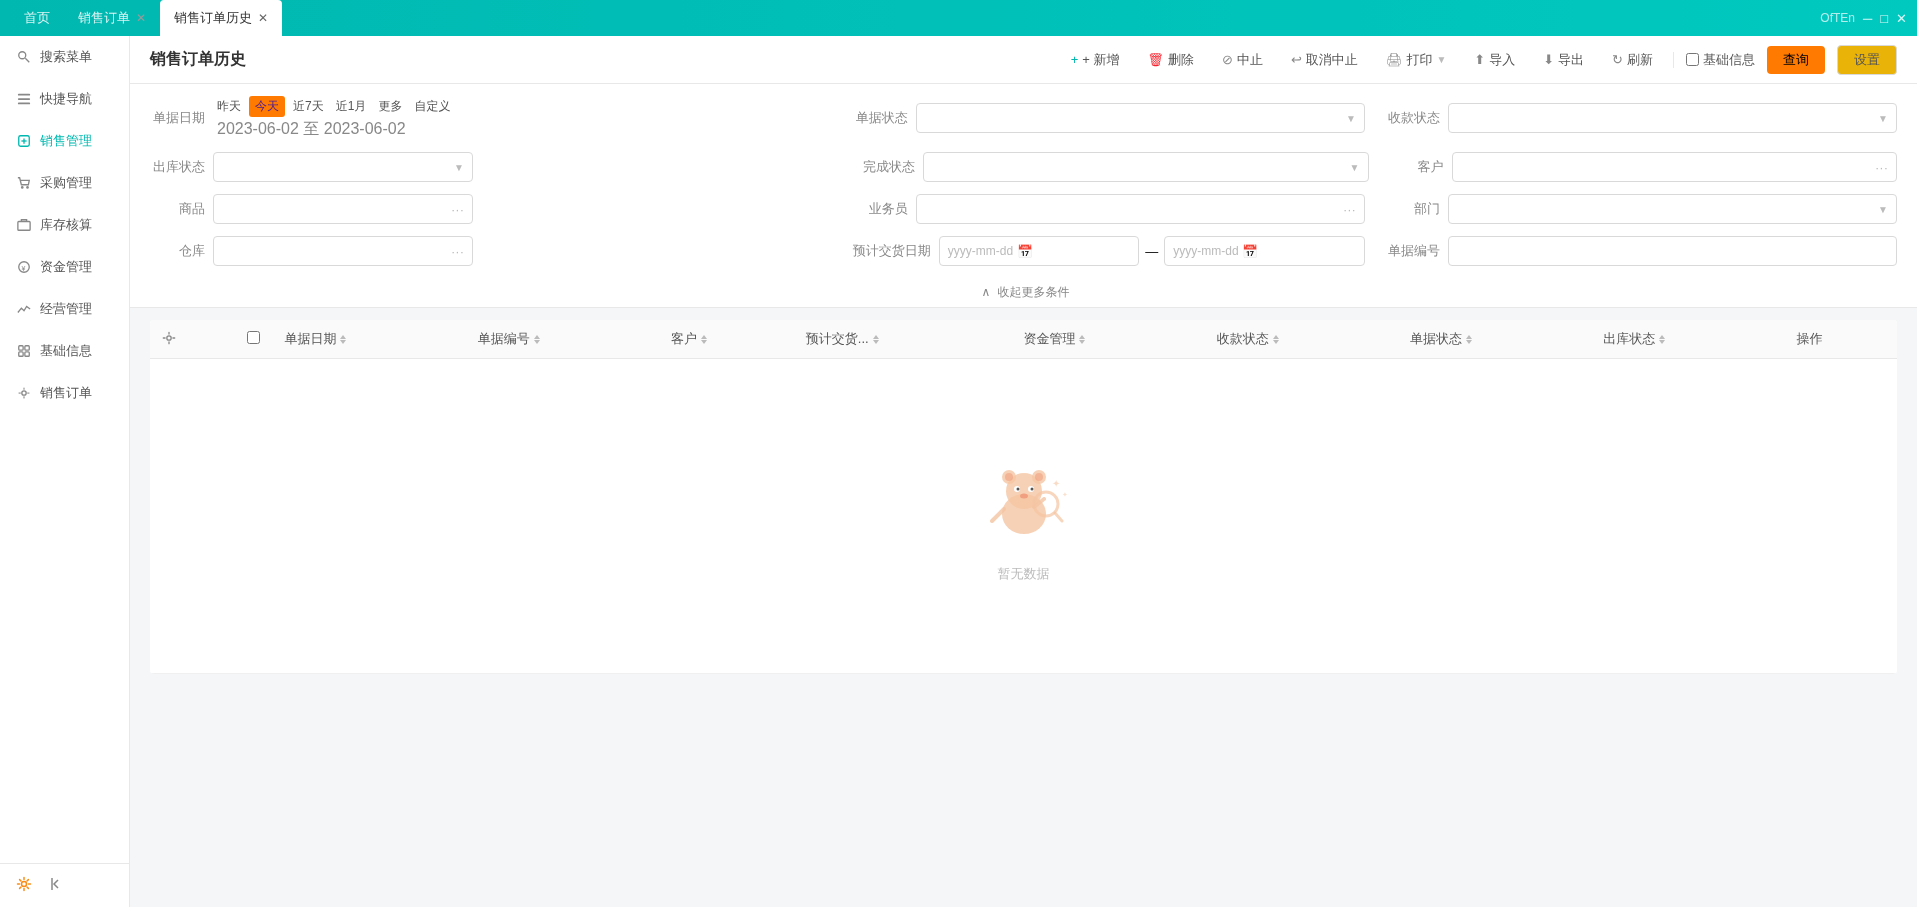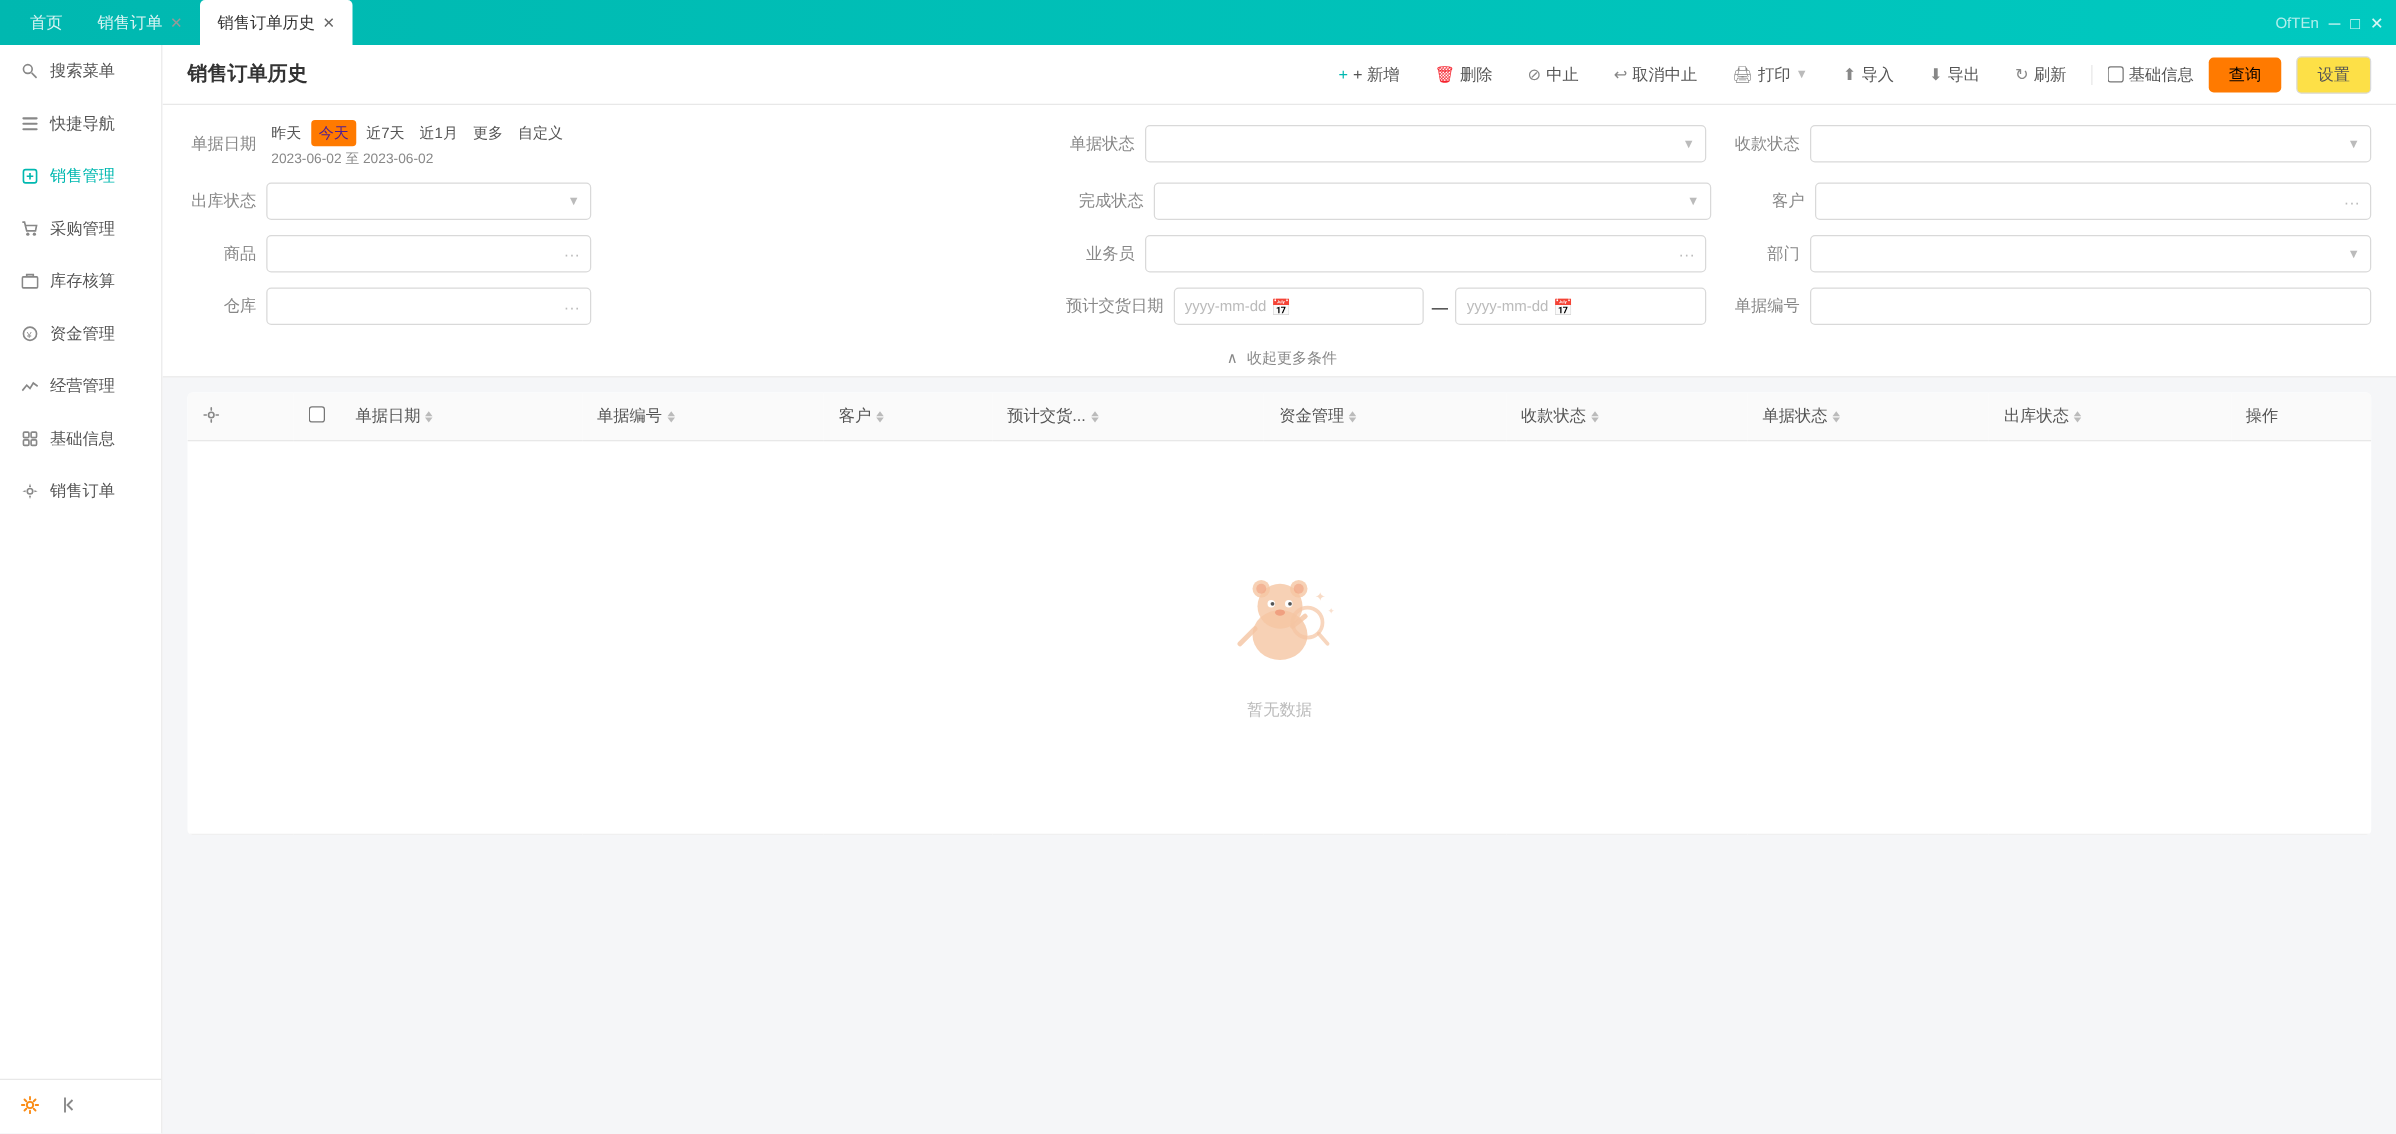--- a/index.html
+++ b/index.html
@@ -29,21 +29,21 @@
     .content { flex: 1; display: flex; flex-direction: column; overflow: hidden; background: #f5f6f8; }
 
     
     .page-header { background: #fff; padding: 0 20px; height: 48px; display: flex; align-items: center; border-bottom: 1px solid #e8e8e8; flex-shrink: 0; }
     .page-title { font-size: 16px; font-weight: bold; color: #333; flex: 1; }
     .toolbar { display: flex; align-items: center; gap: 12px; }
     .toolbar-btn { display: flex; align-items: center; gap: 4px; color: #555; cursor: pointer; font-size: 13px; padding: 4px 8px; }
     .toolbar-btn .icon { color: #00b8b0; }
     .toolbar-btn .red-icon { color: #f5222d; }
     .toolbar-btn-primary { background: #ff7a00; color: #000000; border: none; border-radius: 4px; padding: 5px 16px; cursor: pointer; font-size: 13px; }
-    .toolbar-btn-secondary { background: #fde047; color: #555; border: 1px solid #d9d9d9; border-radius: 4px; padding: 5px 16px; cursor: pointer; font-size: 13px; }
+    .toolbar-btn-secondary { background: #eab308; color: #555; border: 1px solid #d9d9d9; border-radius: 4px; padding: 5px 16px; cursor: pointer; font-size: 13px; }
     .checkbox-label { display: flex; align-items: center; gap: 4px; font-size: 13px; color: #555; }
     .divider-v { width: 1px; height: 16px; background: #e8e8e8; }
 
     
     .filter-area { background: #fff; padding: 12px 20px 0; border-bottom: 1px solid #e8e8e8; flex-shrink: 0; }
     .filter-row { display: flex; align-items: center; margin-bottom: 12px; gap: 0; }
     .filter-item { display: flex; align-items: center; flex: 1; min-width: 0; }
     .filter-label { color: #888; font-size: 13px; white-space: nowrap; margin-right: 8px; min-width: 55px; text-align: right; flex-shrink: 0; }
     .filter-control { flex: 1; border: 1px solid #d9d9d9; border-radius: 4px; height: 30px; display: flex; align-items: center; padding: 0 8px; background: #fff; position: relative; }
     .filter-control .placeholder { color: #bbb; font-size: 13px; flex: 1; }
@@ -267,21 +267,21 @@
           <span class="filter-label">单据日期</span>
           <div style="display:flex;flex-direction:column;gap:2px;">
             <div class="date-btns">
               <span class="date-btn">昨天</span>
               <span class="date-btn active">今天</span>
               <span class="date-btn">近7天</span>
               <span class="date-btn">近1月</span>
               <span class="date-btn">更多</span>
               <span class="date-btn">自定义</span>
             </div>
-            <div style="font-size:11px;color:#888;padding-left:4px;">2023-06-02 至 2023-06-02</div>
+            <div style="font-size:16px;color:#888;padding-left:4px;">2023-06-02 至 2023-06-02</div>
           </div>
         </div>
         <div class="filter-item" style="flex:1.5;margin-left:20px;">
           <span class="filter-label">单据状态</span>
           <div class="filter-control" style="flex:1;">
             <span class="placeholder"></span>
             <span class="arrow">▼</span>
           </div>
         </div>
         <div class="filter-item" style="flex:1.5;margin-left:20px;">

